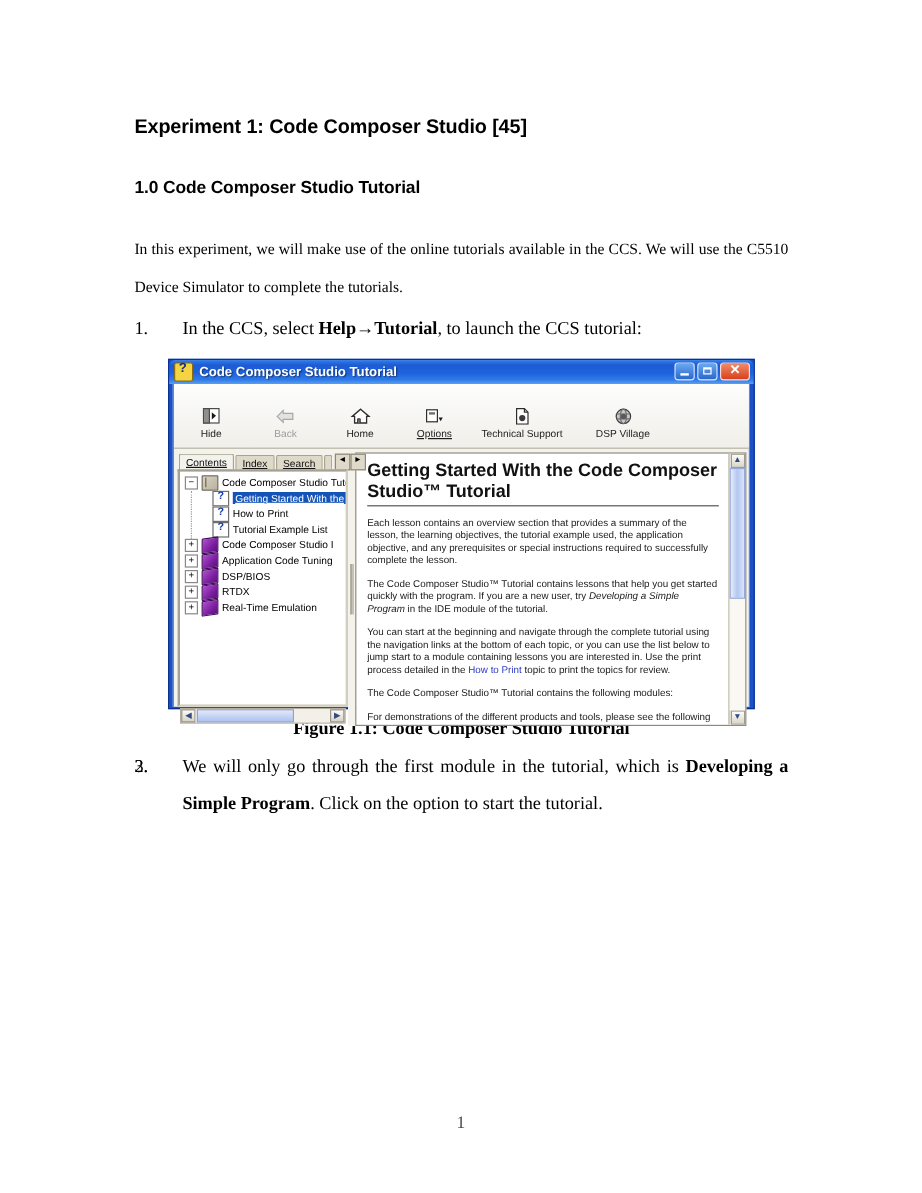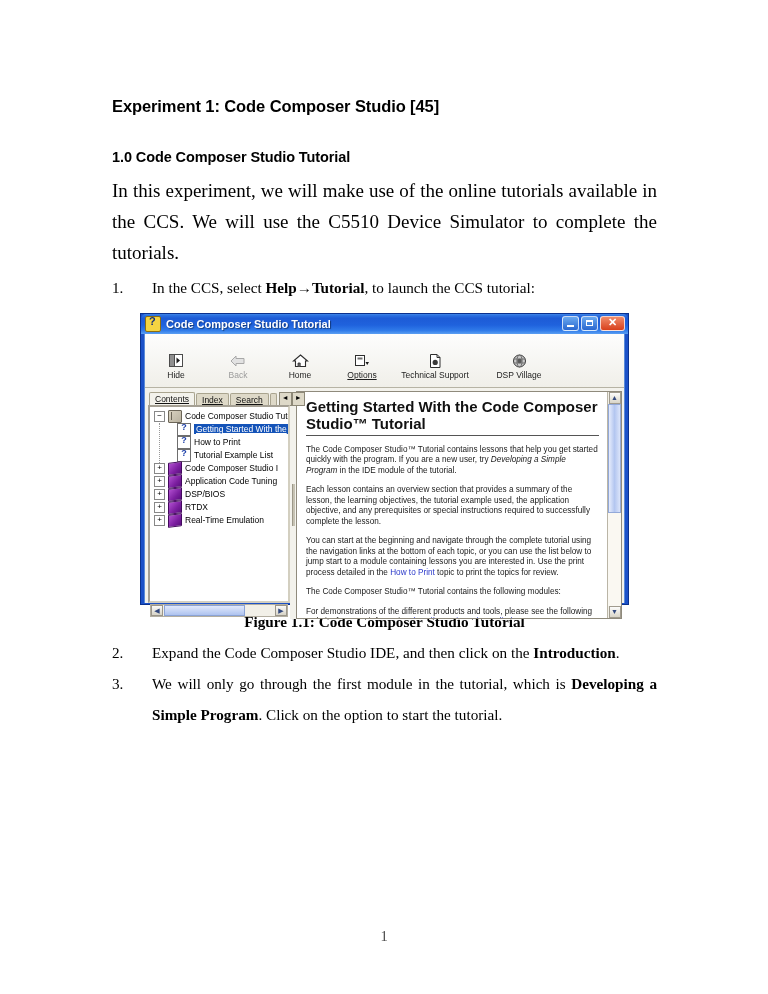--- a/index.html
+++ b/index.html
@@ -43,23 +43,23 @@
   h2.doc-subtitle {
     font-family: "Liberation Sans", sans-serif;
     font-size: 14.5px;
     font-weight: bold;
     margin: 31px 0 0 0;
     line-height: 1.25;
     letter-spacing: -0.1px;
   }
   p.body-text {
     font-family: "Liberation Serif", serif;
-    font-size: 19px;
+    font-size: 13px;
     line-height: 31px;
-    margin: 9px 0 0 0;
+    margin: 26px 0 0 0;
     text-align: justify;
   }
 
   ol.numlist {
     margin: 4px 0 0 0;
     padding: 0;
     list-style: none;
   }
   ol.numlist li {
     position: relative;
@@ -666,23 +666,23 @@
 
             </div>
 
             <div class="splitter"></div>
 
             <div class="right-pane">
               <div class="doc-area">
 
                 <span class="help-h1">Getting Started With the Code Composer Studio™ Tutorial</span>
 
+                <p class="help-p">Each lesson contains an overview section that provides a summary of the lesson, the learning objectives, the tutorial example used, the application objective, and any prerequisites or special instructions required to successfully complete the lesson.</p>
+
                 <p class="help-p"><span>The Code Composer Studio™ Tutorial contains lessons that help you get started quickly with the program. If you are a new user, try </span><i>Developing a Simple Program</i><span> in the IDE module of the tutorial.</span></p>
-
-                <p class="help-p">Each lesson contains an overview section that provides a summary of the lesson, the learning objectives, the tutorial example used, the application objective, and any prerequisites or special instructions required to successfully complete the lesson.</p>
 
                 <p class="help-p"><span>You can start at the beginning and navigate through the complete tutorial using the navigation links at the bottom of each topic, or you can use the list below to jump start to a module containing lessons you are interested in. Use the print process detailed in the </span><span class="lnk">How to Print</span><span> topic to print the topics for review.</span></p>
 
                 <p class="help-p">The Code Composer Studio™ Tutorial contains the following modules:</p>
 
                 <p class="help-p"><span>For demonstrations of the different products and tools, please see the following website for more information: </span><span class="lnk">http://www.ti.com/ccstudiodemos</span><span>.</span></p>
 
               </div>
 
               <div class="vscroll">
@@ -697,21 +697,20 @@
           </div>
         </div>
       </div>
     </div>
 
     <div class="fig-caption">Figure 1.1: Code Composer Studio Tutorial</div>
 
     <ol class="numlist">
       <li>
         <span class="num">2.</span>
-        <span><span>Expand the Code Composer Studio IDE, and then click on the </span><span class="b">Introduction</span><span>.</span></span>
       </li>
       <li>
         <span class="num">3.</span>
         <span><span>We will only go through the first module in the tutorial, which is </span><span class="b">Developing a Simple Program</span><span>. Click on the option to start the tutorial.</span></span>
       </li>
     </ol>
 
   </div>
 
   <div class="page-num">1</div>

